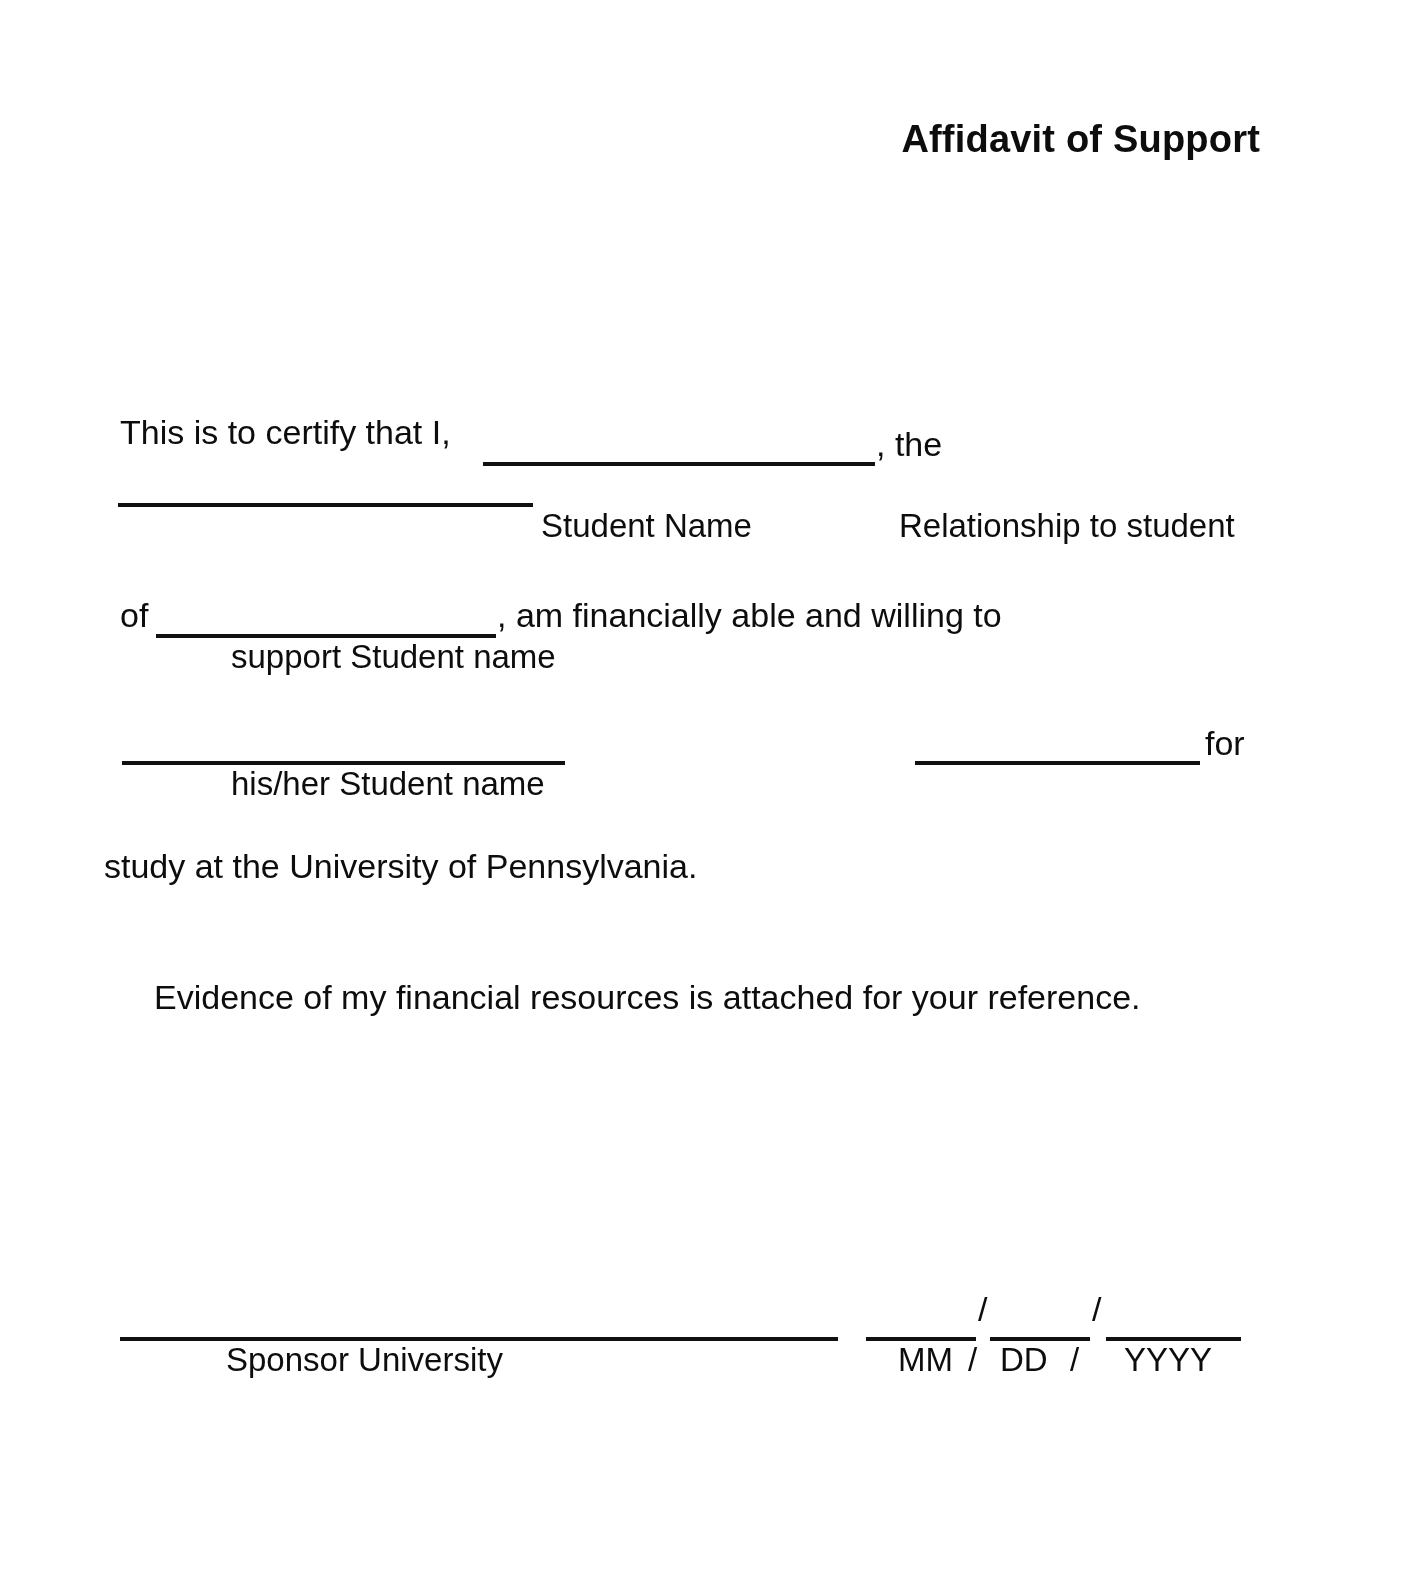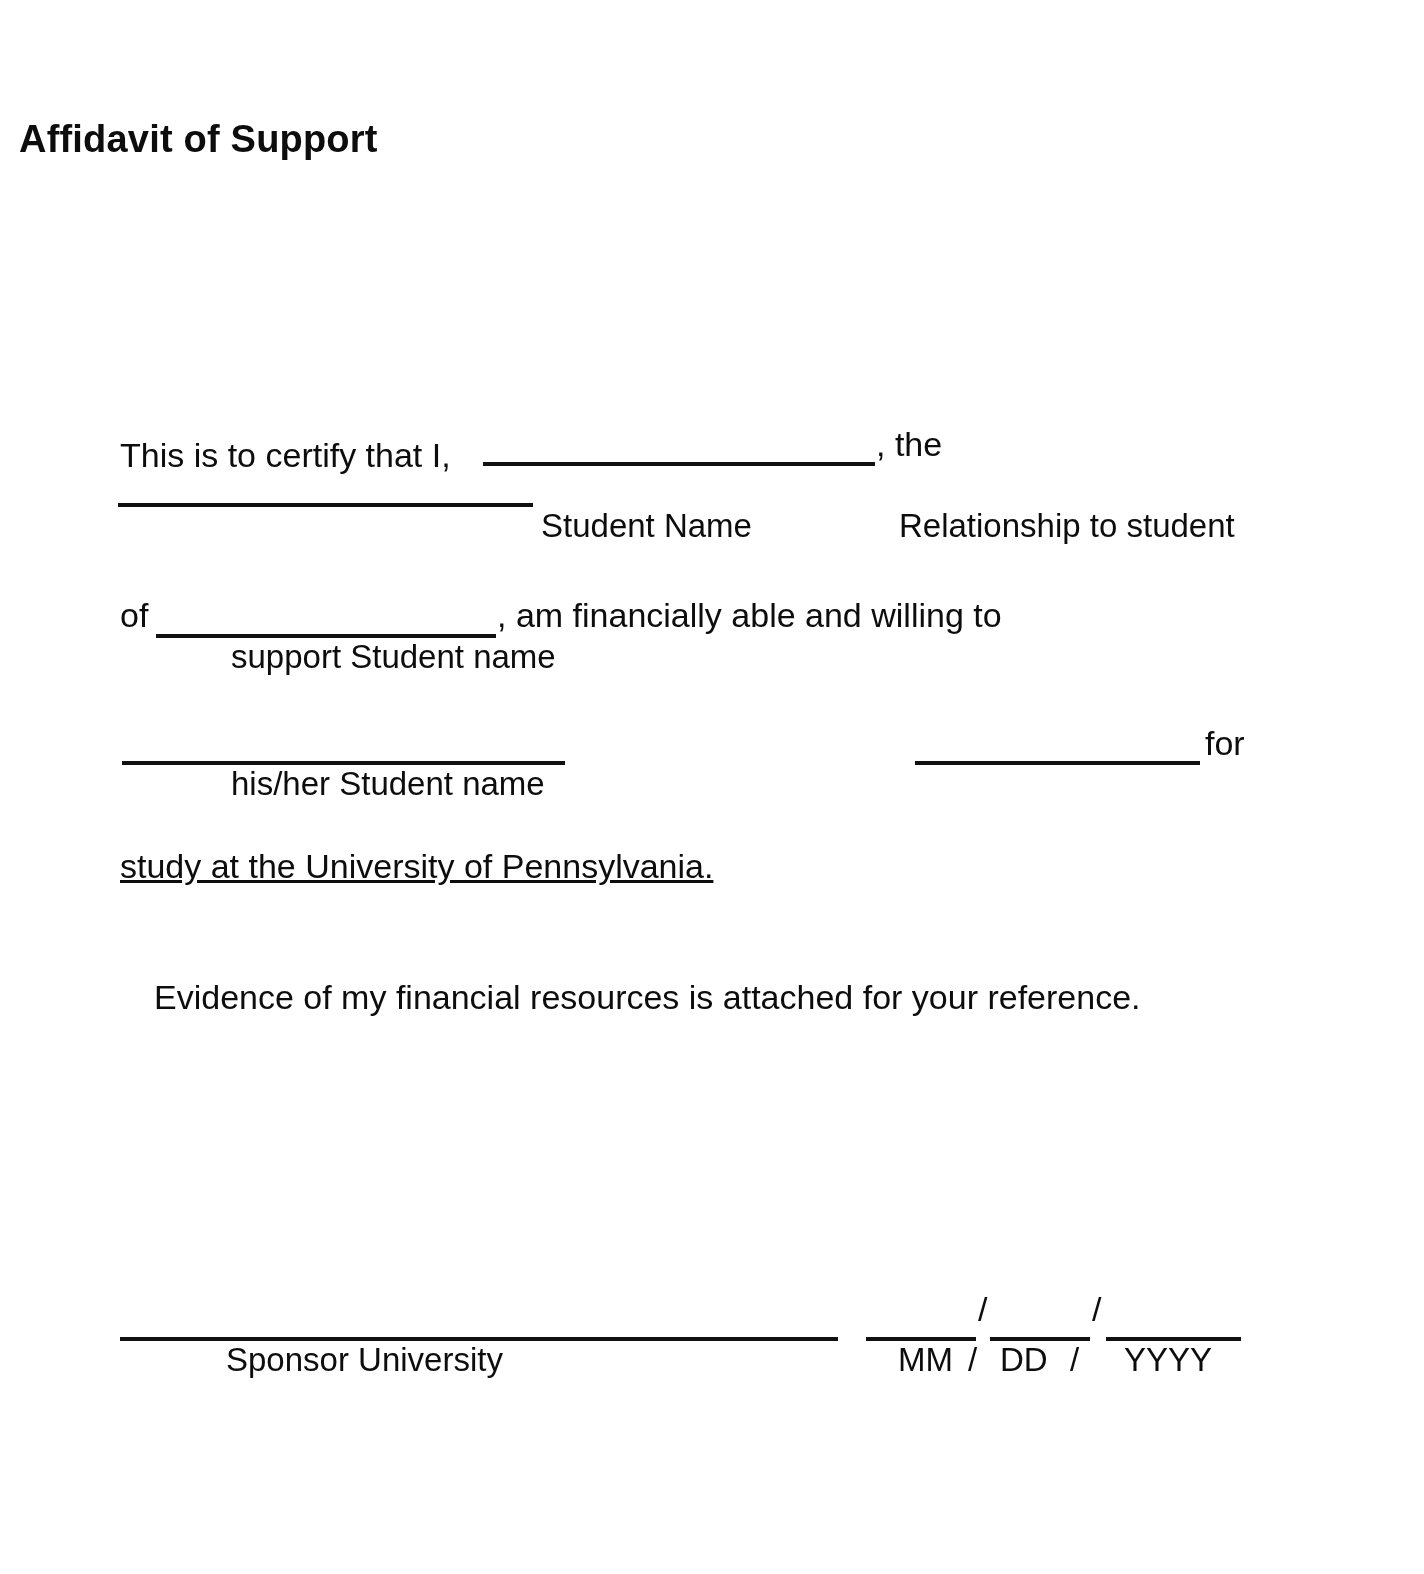--- a/index.html
+++ b/index.html
@@ -22,25 +22,24 @@
     height: 1574px;
     background: #ffffff;
   }
 
   
   .doc-title {
     position: absolute;
     left: 0;
     top: 118px;
     width: 1260px;
-    text-align: left;
+    text-align: right;
     font-size: 38px;
     font-weight: bold;
     letter-spacing: 0.2px;
-    margin-left: 19px;
   }
 
   
   .line {
     position: absolute;
     font-size: 34px;
     line-height: 40px;
     white-space: pre;
   }
 
@@ -66,21 +65,21 @@
   }
 </style>
 </head>
 <body>
 
 <div class="page">
 
   <div class="doc-title">Affidavit of Support</div>
 
 
-  <div class="line" style="left:120px; top:435px;text-align:right;">This is to certify that I,</div>
+  <div class="line" style="left:120px; top:412px;text-align:right;">This is to certify that I,</div>
 
   <div class="rule" style="left:483px; top:462px; width:392px;"></div>
 
   <div class="line" style="left:876px; top:424px;">, the</div>
 
   <div class="rule" style="left:118px; top:503px; width:415px;"></div>
 
   <div class="caption" style="left:541px; top:507px;">Student Name</div>
 
   <div class="caption" style="left:899px; top:507px;">Relationship to student</div>
@@ -95,21 +94,21 @@
 
   <div class="rule" style="left:122px; top:761px; width:443px;"></div>
 
 
   <div class="rule" style="left:915px; top:761px; width:285px;"></div>
 
   <div class="line" style="left:1205px; top:723px;">for</div>
 
   <div class="caption" style="left:231px; top:765px;">his/her Student name</div>
 
-  <div class="line" style="left:120px; top:846px;text-decoration:underline;">study at the University of Pennsylvania.</div>
+  <div class="line" style="left:104px; top:846px;">study at the University of Pennsylvania.</div>
 
   <div class="line" style="left:120px; top:977px;margin-left:34px;">Evidence of my financial resources is attached for your reference.</div>
 
   <div class="rule" style="left:120px; top:1337px; width:718px;"></div>
 
   <div class="caption" style="left:226px; top:1341px;">Sponsor University</div>
 
   <div class="rule" style="left:866px; top:1337px; width:110px;"></div>
 
   <div class="slash" style="left:978px; top:1290px;">/</div>

